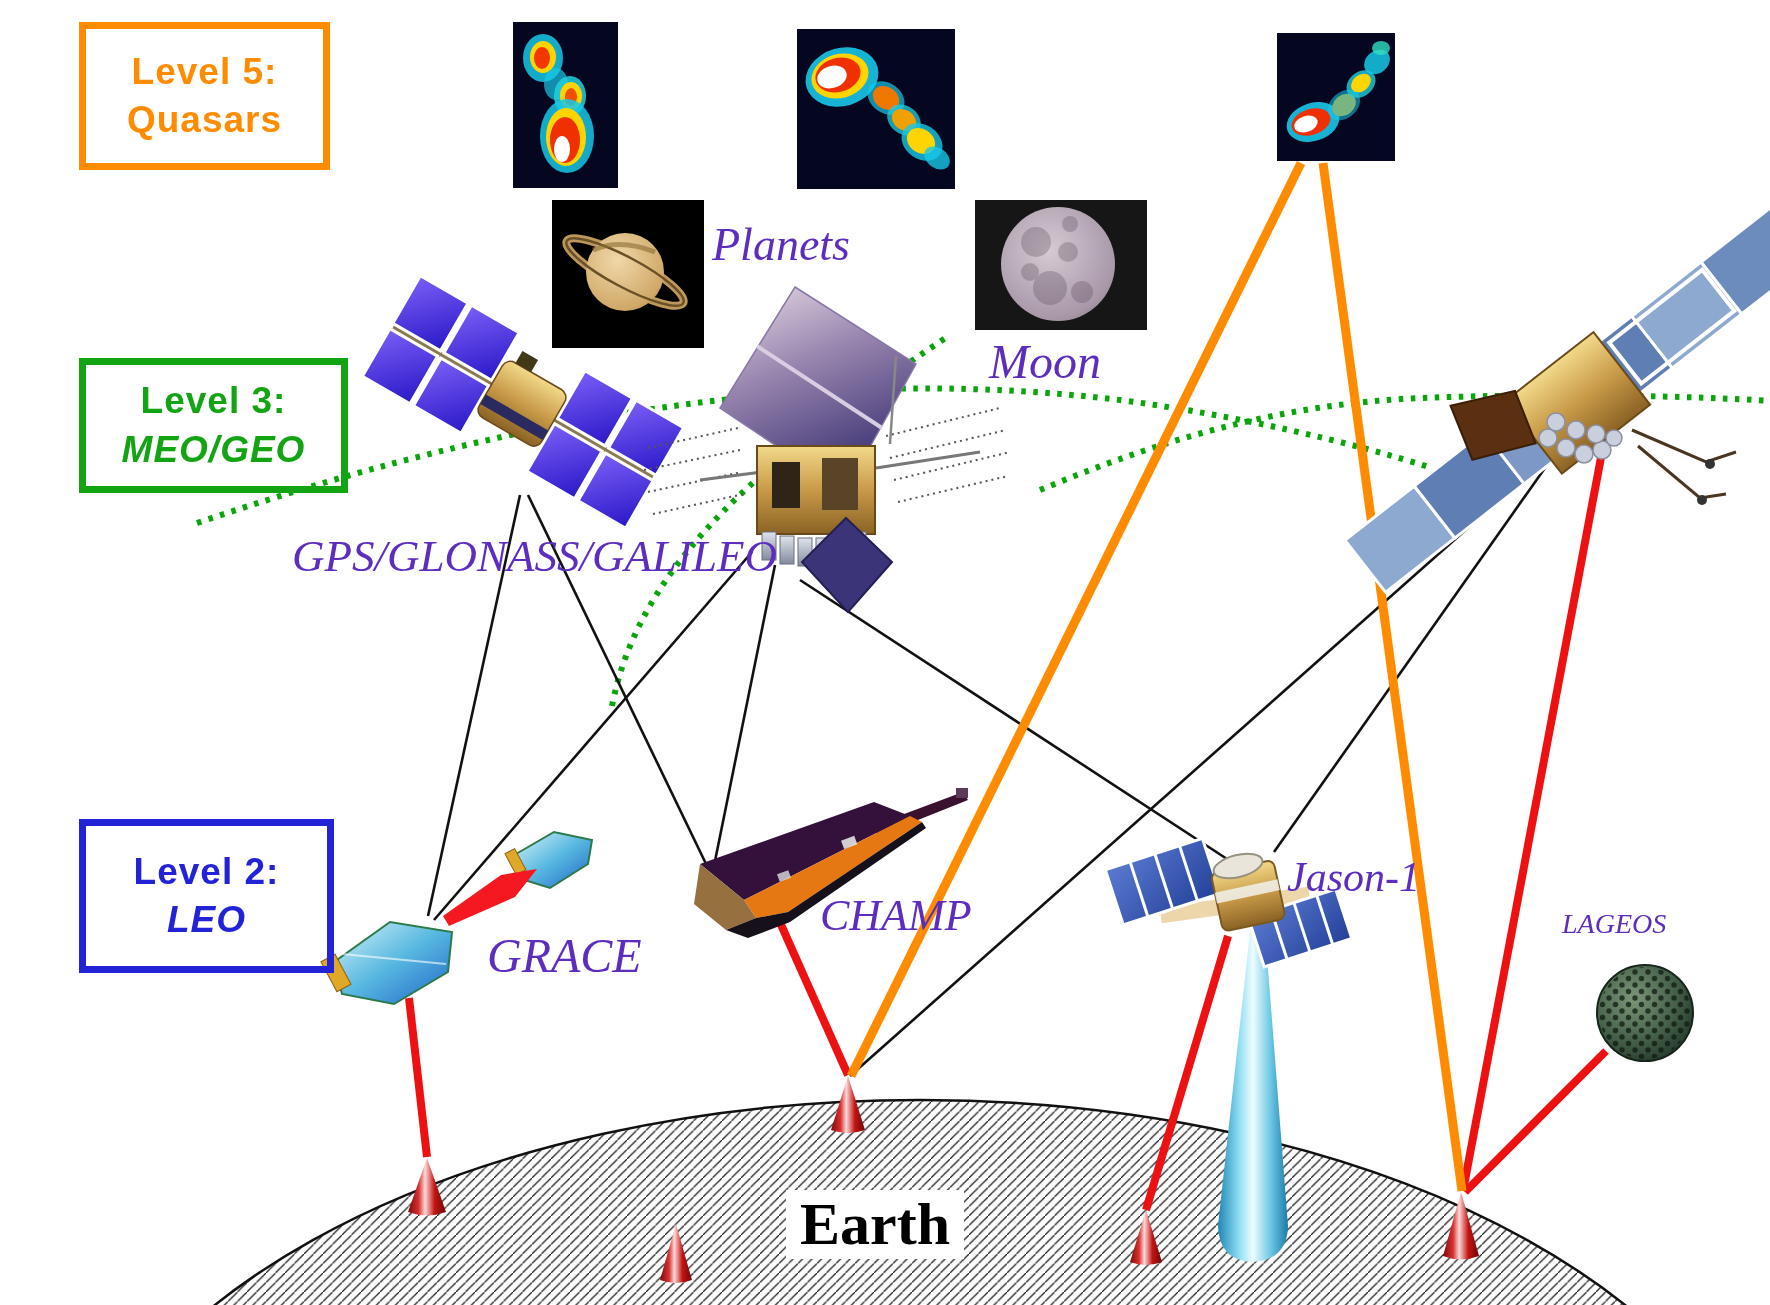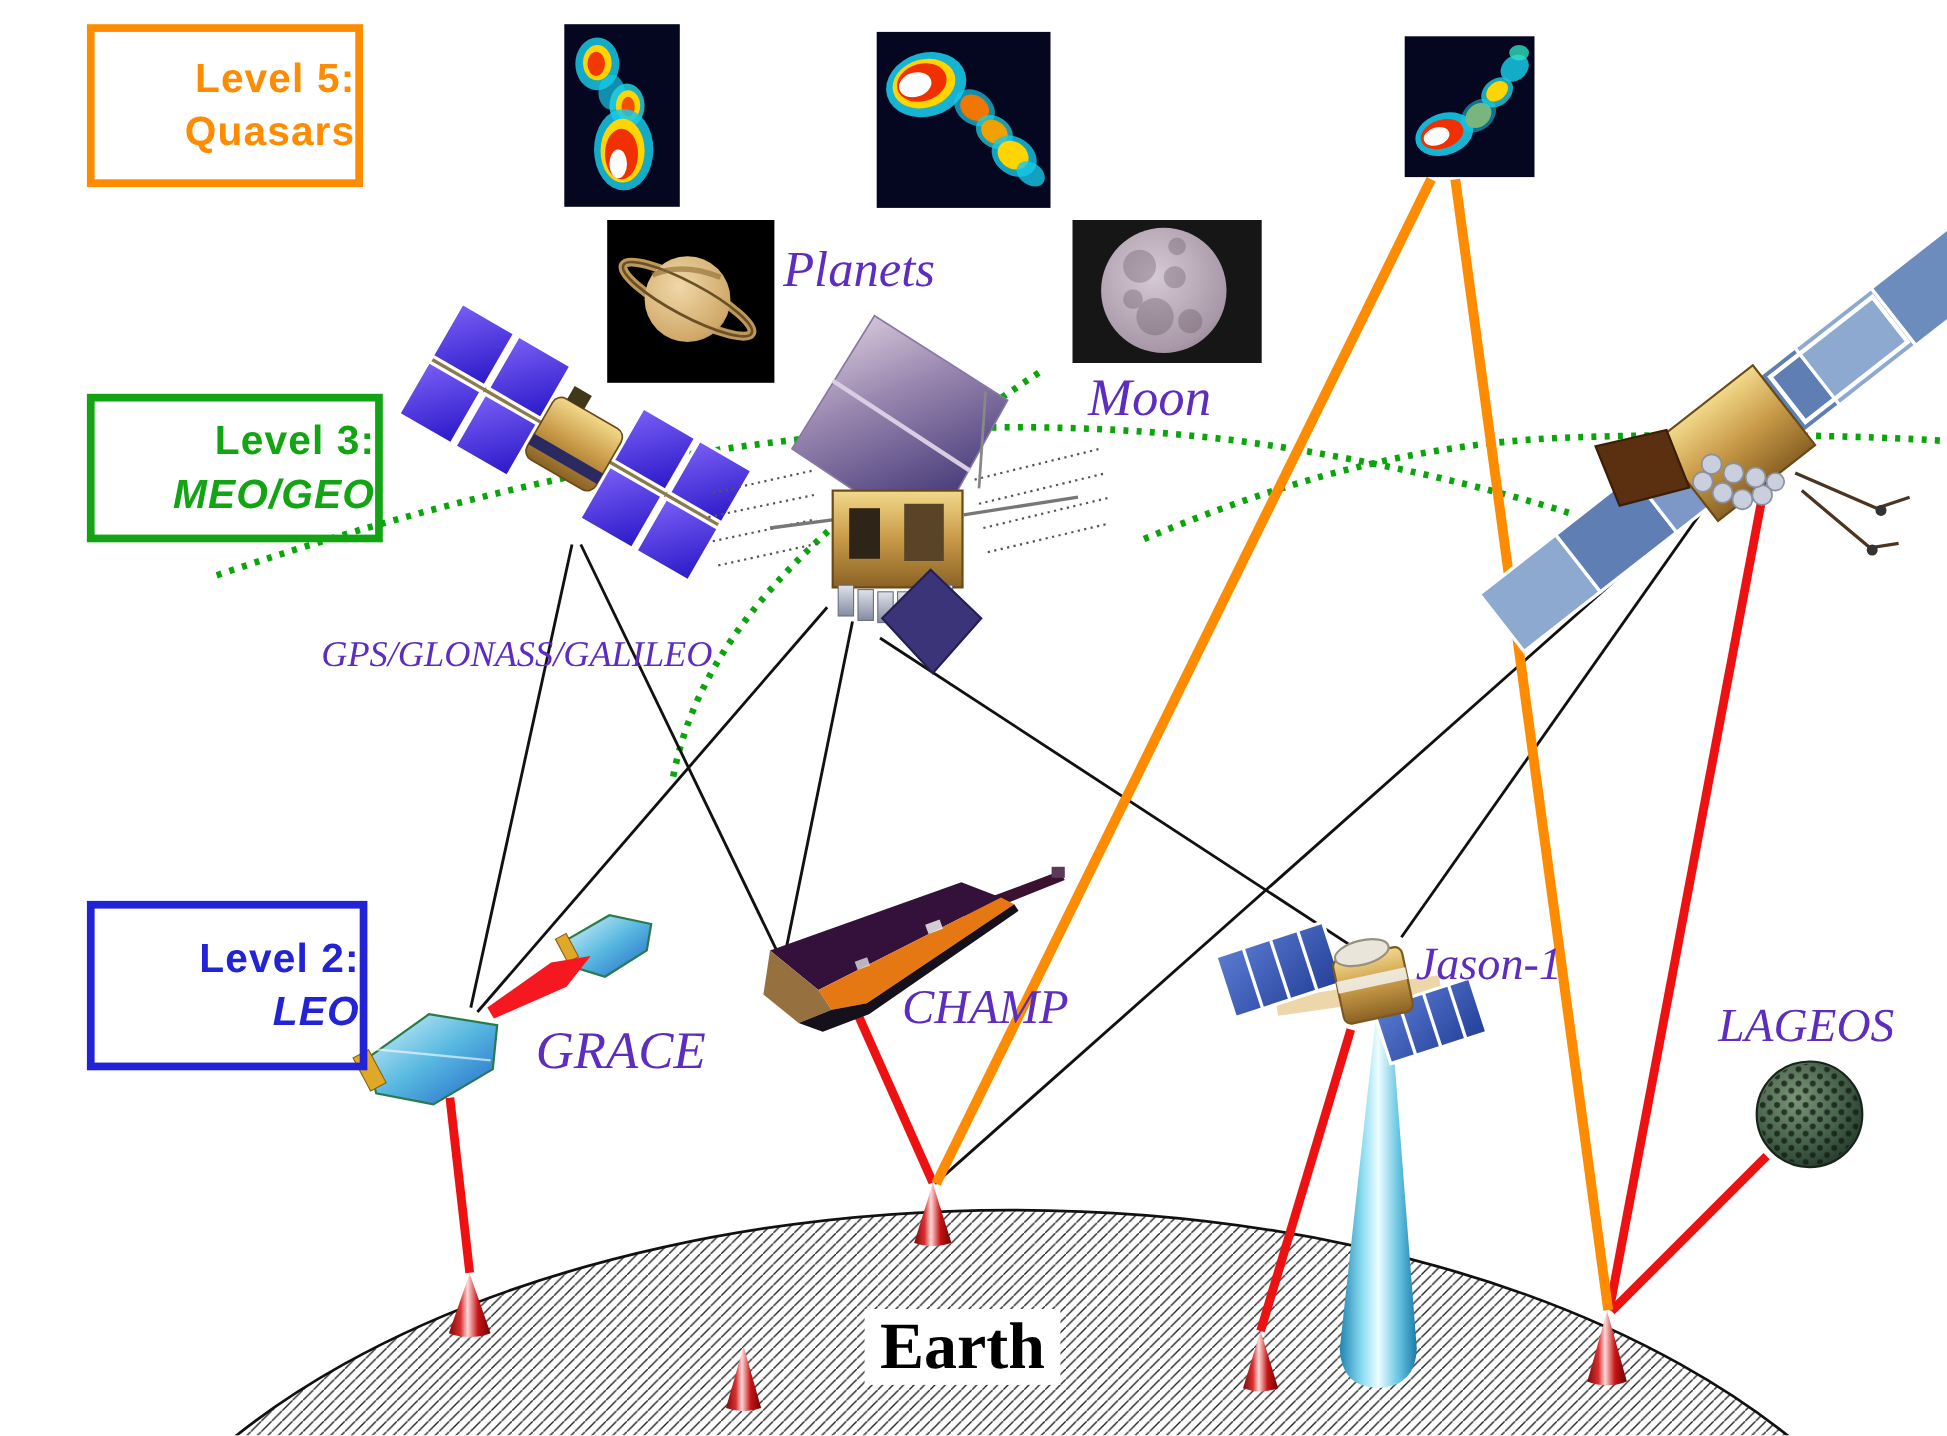--- a/index.html
+++ b/index.html
@@ -1,36 +1,36 @@
 <!DOCTYPE html>
 <html><head>
 <meta charset="utf-8">
 <style>
   html,body{margin:0;padding:0;background:#fff;}
   .stage{position:relative;width:1770px;height:1305px;background:#fff;overflow:hidden;
          font-family:"Liberation Sans",sans-serif;}
   .stage svg.scene{position:absolute;left:0;top:0;z-index:1;}
-  .lvbox{position:absolute;z-index:5;display:flex;flex-direction:column;align-items:flex-end;
+  .lvbox{position:absolute;z-index:5;display:flex;flex-direction:column;align-items:center;
          justify-content:center;text-align:center;font-weight:bold;font-size:37px;line-height:1.3;
          border:7px solid;background:transparent;letter-spacing:1px;}
   .lv5{left:79px;top:22px;width:237px;height:134px;color:#ff8c00;border-color:#ff8c00;}
   .lv4{left:19px;top:189px;width:354px;height:138px;color:#ff3ecb;border-color:#ff3ecb;}
   .lv3{left:79px;top:358px;width:255px;height:121px;color:#12a412;border-color:#12a412;}
   .lv2{left:79px;top:819px;width:241px;height:140px;color:#2222d6;border-color:#2222d6;}
   .lv1{left:81px;top:1130px;width:237px;height:135px;color:#ee1111;border-color:#ee1111;}
   .it{font-style:italic;}
   .plabel{position:absolute;z-index:5;color:#5c2dbe;font-family:"Liberation Serif",serif;
           font-weight:normal;font-style:italic;white-space:nowrap;}
   .lab-planets{left:712px;top:218px;font-size:46px;}
   .lab-moon{left:989px;top:334px;font-size:48px;}
-  .lab-gnss{left:292px;top:530px;font-size:33px;margin-top:47px;}
+  .lab-gnss{left:292px;top:530px;font-size:45px;}
   .lab-grace{left:487px;top:928px;font-size:48px;}
   .lab-champ{left:820px;top:890px;font-size:44px;}
   .lab-jason{left:1287px;top:853px;font-size:42px;}
-  .lab-lageos{left:1562px;top:908px;font-size:43px;}
+  .lab-lageos{left:1562px;top:908px;font-size:28px;}
   .lab-earth{position:absolute;z-index:5;left:786px;top:1190px;background:#fff;
              padding:0 14px;color:#000;font-family:"Liberation Serif",serif;
              font-weight:bold;font-style:normal;font-size:60px;}
 </style>
 </head>
 <body>
 
 <div class="stage">
 
   <svg class="scene" width="1770" height="1305" viewBox="0 0 1770 1305">

